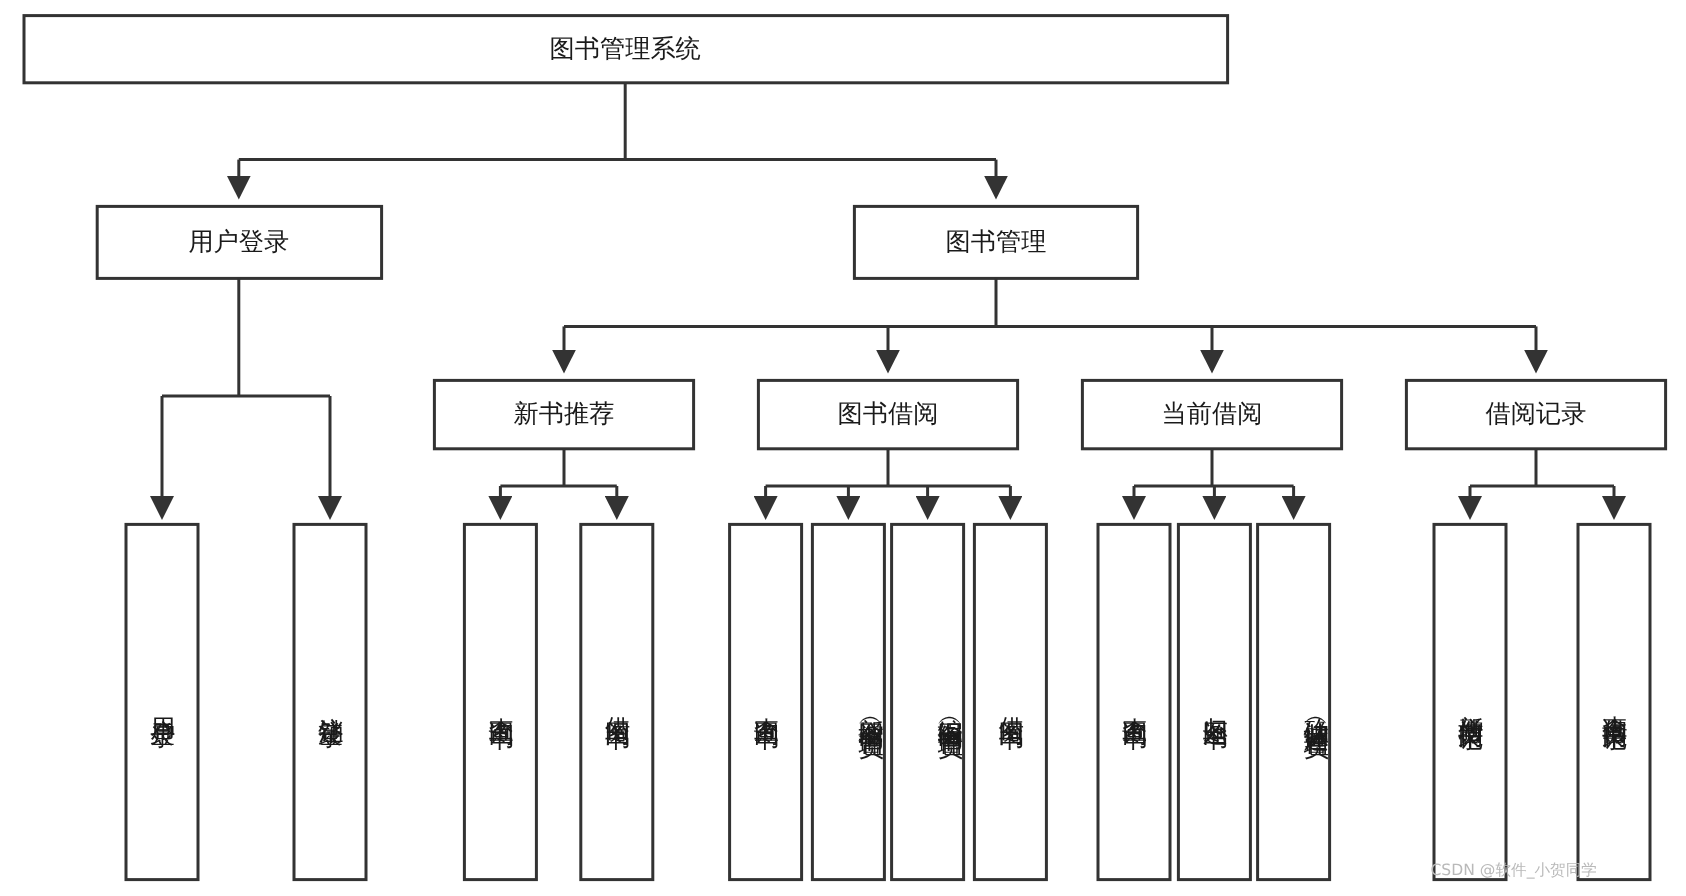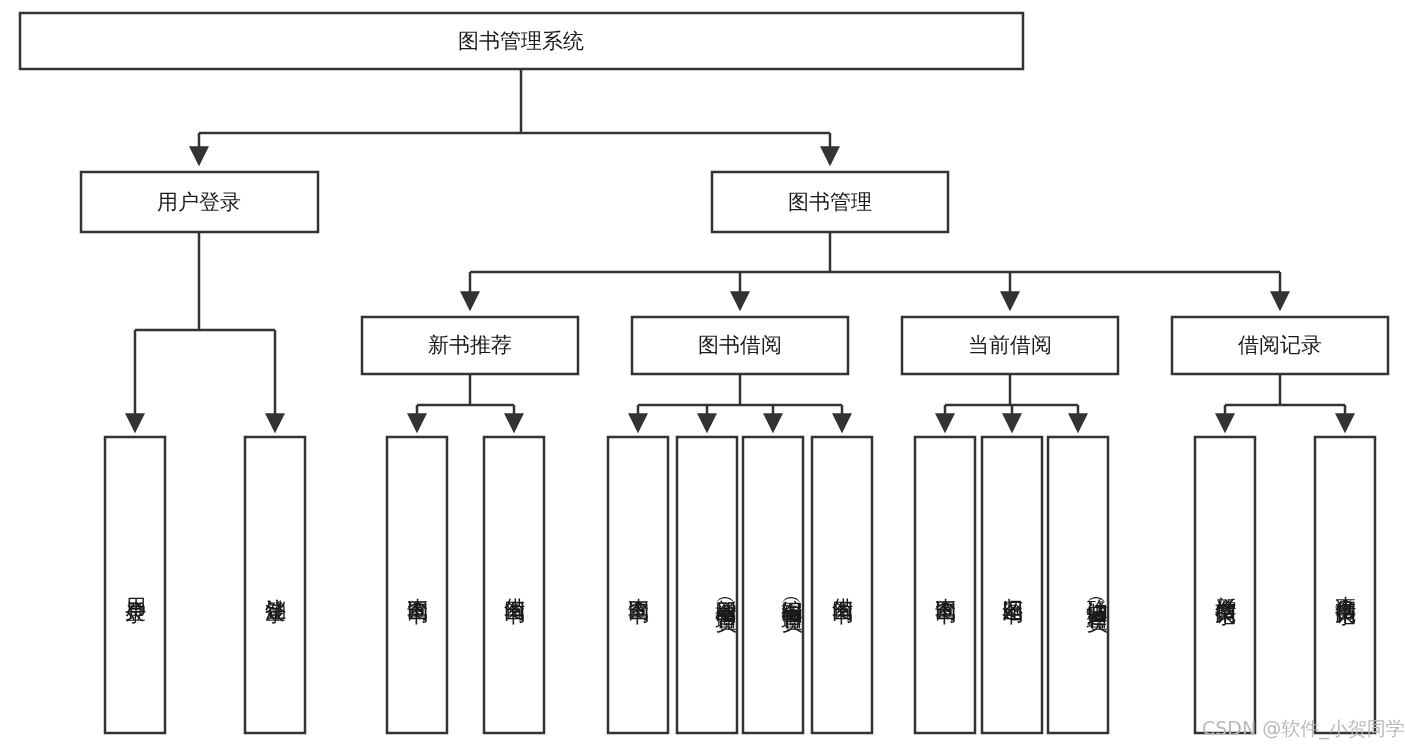--- a/index.html
+++ b/index.html
@@ -60,24 +60,23 @@
     font-size: 21px;
     line-height: 1.12;
     color: #1a1a1a;
     letter-spacing: 2px;
     white-space: nowrap;
     pointer-events: none;
   }
   .watermark {
     position: absolute;
     font-family: "DejaVu Sans", "Liberation Sans", sans-serif;
-    font-size: 19px;
+    font-size: 13px;
     color: #b9b9b9;
     white-space: nowrap;
-    margin-left: 10px;
   }
 </style>
 </head>
 <body>
 
 <div id="diagram-root">
 
   <svg id="flow" viewBox="0 0 1405 747">
     <defs>
       <marker id="arrow" viewBox="0 0 12 12" refX="10" refY="6" markerWidth="8" markerHeight="8" orient="auto-start-reverse">

